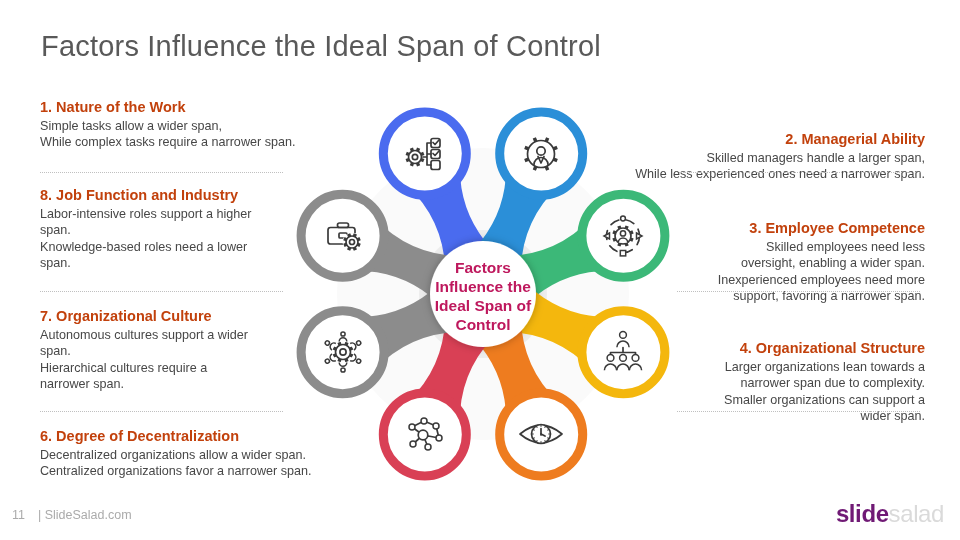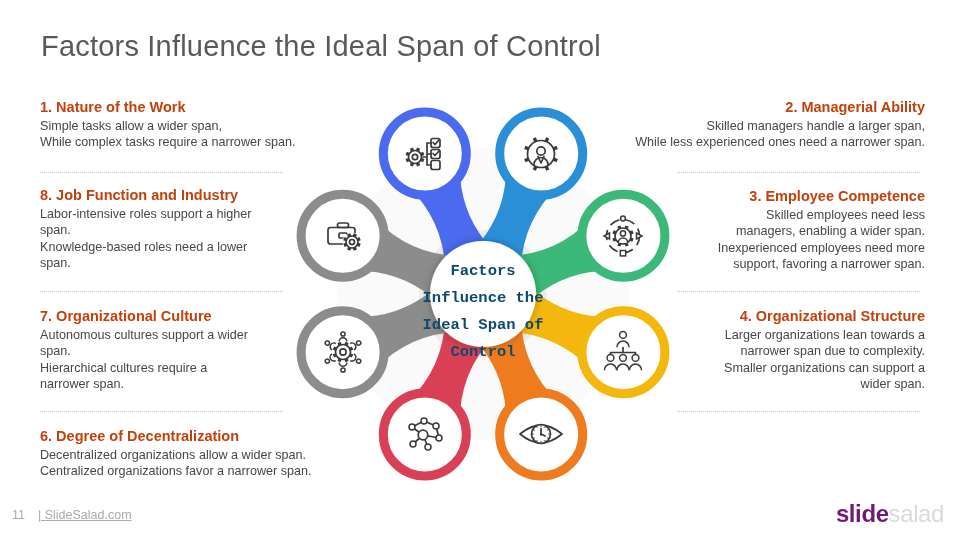--- a/index.html
+++ b/index.html
@@ -6,33 +6,33 @@
   .slide{
     position:relative;width:960px;height:540px;background:#ffffff;
     font-family:"Liberation Sans",sans-serif;overflow:hidden;margin:0 auto;
   }
   .title{
     position:absolute;left:41px;top:30px;font-size:29px;font-weight:400;
     color:#595959;letter-spacing:.2px;white-space:nowrap;
   }
   .col{position:absolute;top:0;height:500px;}
   .col-left{left:40px;width:300px;}
-  .col-right{left:625px;width:300px;text-align:right;}
+  .col-right{left:625px;width:300px;text-align:right;margin-top:32px;}
   .factor{position:absolute;width:100%;}
   .col-right .factor{right:0;}
   .fh{font-size:14.5px;font-weight:700;color:#c2410c;margin-bottom:3px;white-space:nowrap;}
   .fl{font-size:12.6px;color:#474747;line-height:16.3px;white-space:nowrap;}
   .sep{position:absolute;width:243px;border-top:1px dotted #c0c0c0;height:0;}
   svg.flower{position:absolute;left:283px;top:84px;}
   .center-label{
     position:absolute;left:413px;top:258px;width:140px;text-align:center;
-    font-size:15.5px;font-weight:700;color:#0c4a6e;line-height:27px;white-space:pre-line;font-family:Liberation Mono, monospace;
+    font-size:15.5px;font-weight:700;color:#be185d;line-height:19px;white-space:pre-line;
   }
   .footer-num{position:absolute;left:12px;top:508px;font-size:12.5px;color:#ababab;}
-  .footer-src{position:absolute;left:38px;top:508px;font-size:12.5px;color:#ababab;text-decoration:underline;}
+  .footer-src{position:absolute;left:38px;top:508px;font-size:12.5px;color:#ababab;}
   .logo{position:absolute;right:16px;top:500px;font-size:24px;letter-spacing:-0.4px;}
   .logo .lb{font-weight:700;color:#701a75;}
   .logo .ll{font-weight:400;color:#dadada;text-align:right;}
 </style>
 </head>
 <body>
 
 <div class="slide">
   <div class="title">Factors Influence the Ideal Span of Control</div>
 
@@ -64,21 +64,21 @@
     </div>
   <div class="col col-right">
       <div class="factor" style="top: 99px;">
         <div class="fh">2. Managerial Ability</div>
         <div class="fl">Skilled managers handle a larger span,</div>
         <div class="fl">While less experienced ones need a narrower span.</div>
       </div>
       <div class="factor" style="top: 188px;">
         <div class="fh">3. Employee Competence</div>
         <div class="fl">Skilled employees need less</div>
-        <div class="fl">managers, enabling a wider span.</div>
+        <div class="fl">oversight, enabling a wider span.</div>
         <div class="fl">Inexperienced employees need more</div>
         <div class="fl">support, favoring a narrower span.</div>
       </div>
       <div class="factor" style="top: 308px;">
         <div class="fh">4. Organizational Structure</div>
         <div class="fl">Larger organizations lean towards a</div>
         <div class="fl">narrower span due to complexity.</div>
         <div class="fl">Smaller organizations can support a</div>
         <div class="fl">wider span.</div>
       </div>

